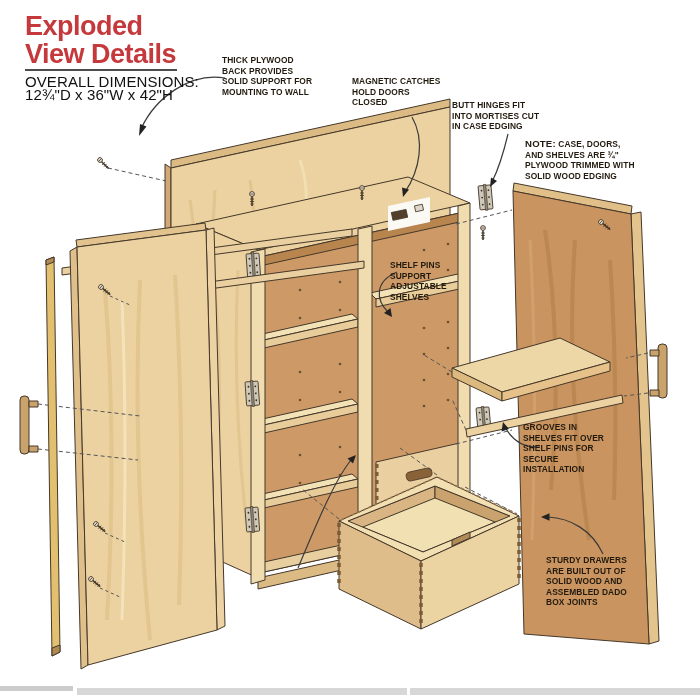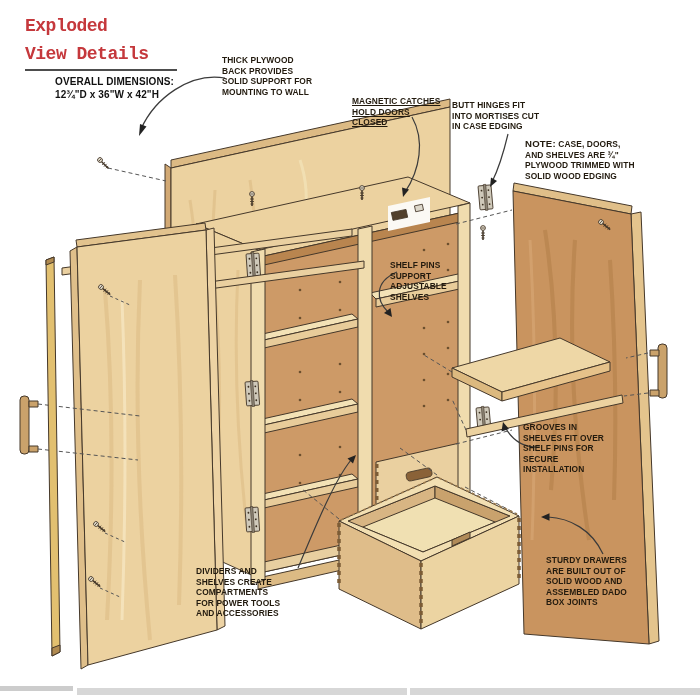--- a/index.html
+++ b/index.html
@@ -1,24 +1,24 @@
 <!DOCTYPE html>
 <html><head>
 <meta charset="utf-8">
 <style>
   html,body{margin:0;padding:0;background:#ffffff;}
   #stage{position:relative;width:700px;height:700px;background:#ffffff;overflow:hidden;
          font-family:"Liberation Sans",sans-serif;}
   #illustration{position:absolute;left:0;top:0;}
   
   .title{position:absolute;left:25px;top:12px;color:#c5383c;font-weight:bold;
-         font-size:18px;line-height:28px;letter-spacing:-0.5px;white-space:pre-line;font-family:Liberation Mono, monospace;}
+         font-size:27px;line-height:28px;letter-spacing:-0.5px;white-space:pre-line;}
   .title-rule{position:absolute;left:25px;top:69px;width:152px;height:2px;background:#4d4d4d;}
-  .dims{position:absolute;left:25px;top:75px;color:#111;font-weight:bold;
-        font-size:10px;line-height:13px;white-space:pre-line;letter-spacing:0.1px;margin-left:30px;}
+  .dims{position:absolute;left:25px;top:75px;color:#111;font-weight:normal;
+        font-size:15px;line-height:13px;white-space:pre-line;letter-spacing:0.1px;}
   
   .callout{position:absolute;color:#221a0e;font-weight:bold;font-size:8.4px;
            line-height:10.6px;text-align:left;white-space:pre-line;letter-spacing:0.1px;}
   .note-strong{font-size:9.6px;letter-spacing:0.2px;}
   
   .brule{position:absolute;background:#d7d7d7;}
   .brule.b1{left:0;top:686px;width:73px;height:5px;background:#cccccc;}
   .brule.b2{left:77px;top:688px;width:330px;height:7px;}
   .brule.b3{left:410px;top:688px;width:290px;height:7px;}
 </style>
@@ -242,44 +242,39 @@
   <div class="title">Exploded
 View Details</div>
   <div class="title-rule"></div>
   <div class="dims">OVERALL DIMENSIONS:
 12¾"D x 36"W x 42"H</div>
 
   <div class="callout" style="left:222px;top:55px;width:130px;">THICK PLYWOOD
 BACK PROVIDES
 SOLID SUPPORT FOR
 MOUNTING TO WALL</div>
-  <div class="callout" style="left:352px;top:96px;width:120px;text-decoration:underline;">MAGNETIC CATCHES
+  <div class="callout" style="left:352px;top:76px;width:120px;">MAGNETIC CATCHES
 HOLD DOORS
 CLOSED</div>
   <div class="callout" style="left:452px;top:100px;width:130px;">BUTT HINGES FIT
 INTO MORTISES CUT
 IN CASE EDGING</div>
   <div class="callout" style="left:525px;top:139px;width:140px;"><span class="note-strong">NOTE:</span><span> CASE, DOORS,
 AND SHELVES ARE ¾"
 PLYWOOD TRIMMED WITH
 SOLID WOOD EDGING</span></div>
   <div class="callout" style="left:390px;top:260px;width:86px;">SHELF PINS
 SUPPORT
 ADJUSTABLE
 SHELVES</div>
   <div class="callout" style="left:523px;top:422px;width:110px;">GROOVES IN
 SHELVES FIT OVER
 SHELF PINS FOR
 SECURE
 INSTALLATION</div>
-  <div class="callout" style="left:196px;top:566px;width:115px;">DIVIDERS AND
-SHELVES CREATE
-COMPARTMENTS
-FOR POWER TOOLS
-AND ACCESSORIES</div>
   <div class="callout" style="left:546px;top:555px;width:110px;">STURDY DRAWERS
 ARE BUILT OUT OF
 SOLID WOOD AND
 ASSEMBLED DADO
 BOX JOINTS</div>
 
   <div class="brule b1"></div>
   <div class="brule b2"></div>
   <div class="brule b3"></div>
 

